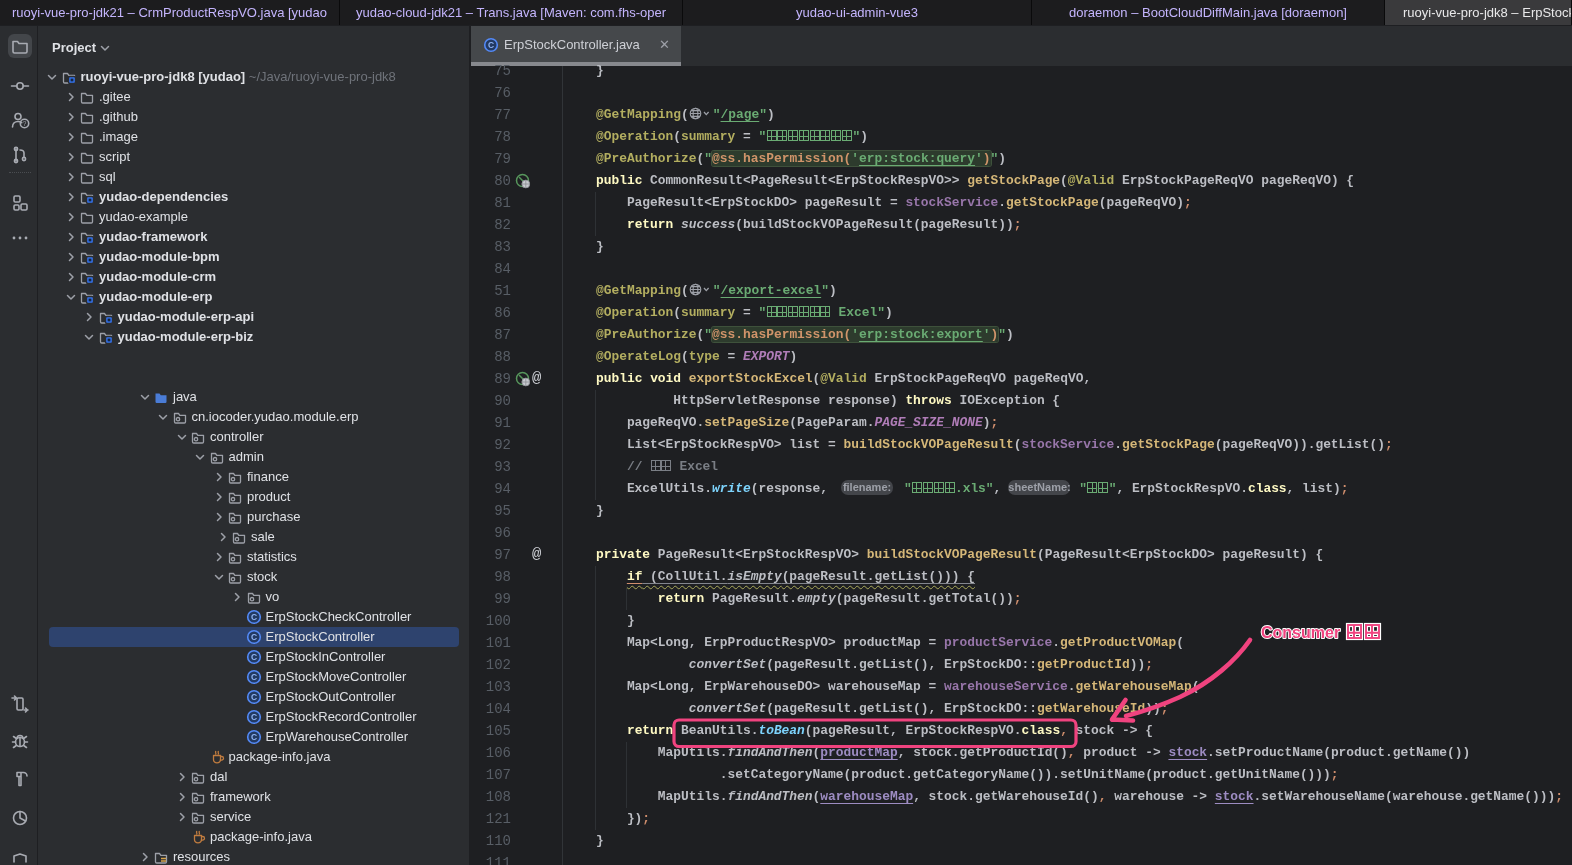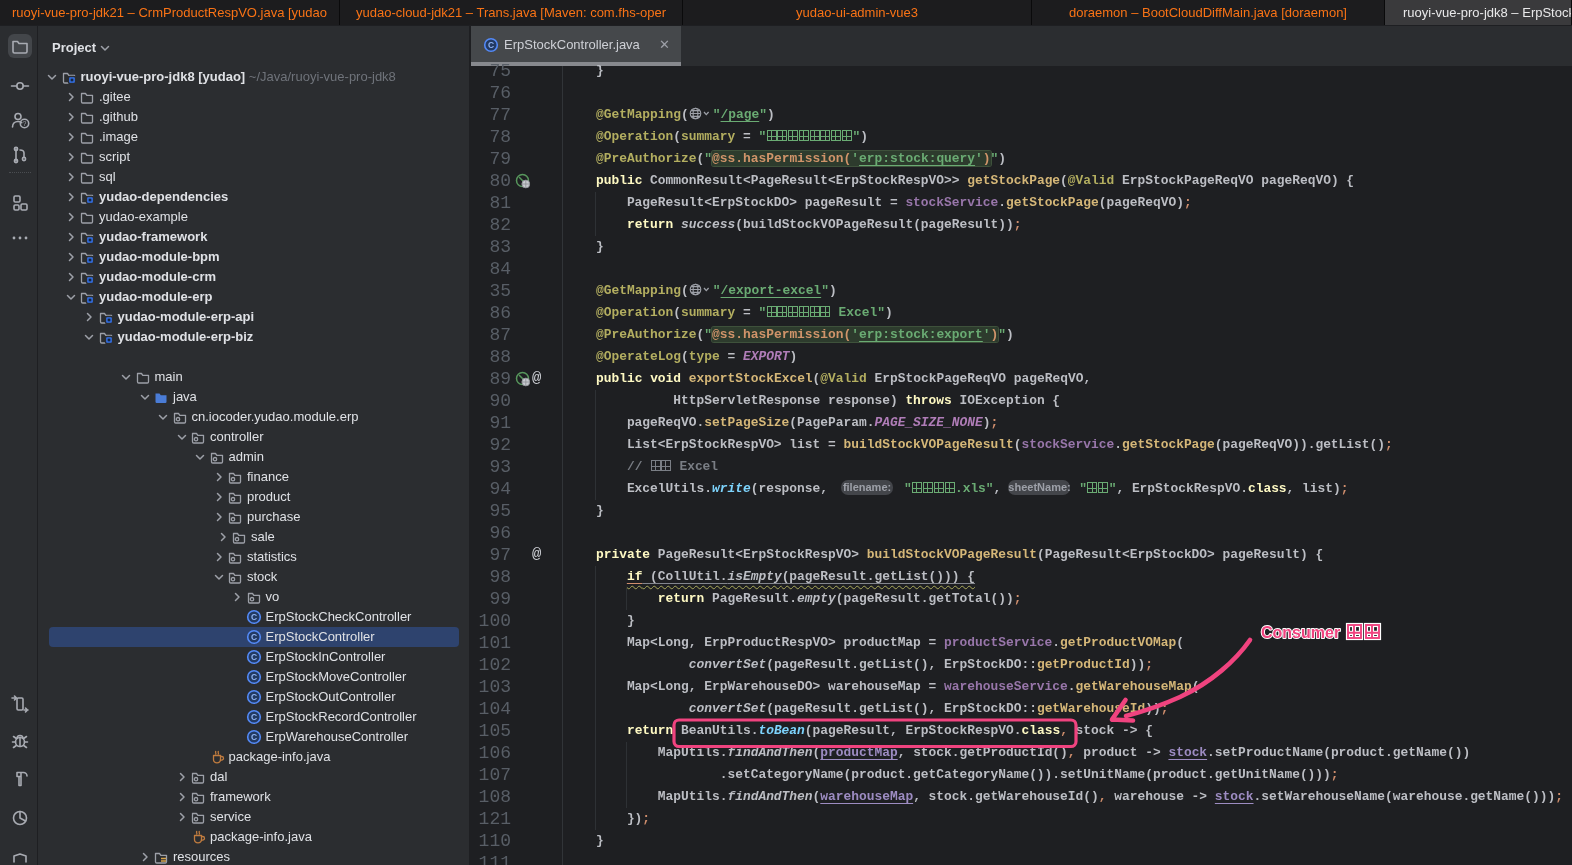--- a/index.html
+++ b/index.html
@@ -1,39 +1,39 @@
 <!DOCTYPE html>
 <html><head><meta charset="utf-8"><style>
 *{margin:0;padding:0;box-sizing:border-box}
 html,body{width:1572px;height:865px;overflow:hidden;background:#1e1f22;font-family:"Liberation Sans",sans-serif}
 .abs{position:absolute}
 
 #ttabs{position:absolute;left:0;top:0;width:1572px;height:25px;background:#1d1d1f;border-bottom:1px solid #000}
-.ttab{position:absolute;top:0;height:25px;background:#1c1c1e;color:#f97316;font-size:13px;line-height:25px;text-align:center;white-space:nowrap;overflow:hidden;border-right:1px solid #0a0a0b}
+.ttab{position:absolute;top:0;height:25px;background:#1c1c1e;color:#c4b5fd;font-size:13px;line-height:25px;text-align:center;white-space:nowrap;overflow:hidden;border-right:1px solid #0a0a0b}
 .ttab.last{text-align:left;padding-left:18px}
 .ttab.act{background:#3a3a3c;color:#e8e8e9}
 
 #abar{position:absolute;left:0;top:26px;width:38px;height:839px;background:#2b2d30;border-right:1px solid #1e1f22}
 #panel{position:absolute;left:38px;top:26px;width:432px;height:839px;background:#2b2d30;border-right:1px solid #1e1f22;overflow:hidden}
 #phead{position:absolute;left:14px;top:10px;height:24px;color:#dfe1e5;font-size:13px;font-weight:bold;line-height:24px}
 .trow{position:absolute;height:20px;line-height:20px;font-size:13px;color:#dfe1e5;white-space:nowrap}
 .trow .nm{vertical-align:top}
 .b{font-weight:bold}
 .dim{color:#6f737a;font-weight:normal}
 .tico{position:absolute;width:16px;height:16px}
 .sel{position:absolute;left:11px;top:601px;width:410px;height:20px;background:#2e436e;border-radius:4px}
 
 #edit{position:absolute;left:471px;top:26px;width:1101px;height:839px;background:#1e1f22;overflow:hidden}
 #etabs{position:absolute;left:0;top:0;width:1101px;height:40px;background:#2b2d30}
 #etab{position:absolute;left:0;top:0;width:210px;height:40px;background:#45484b}
 #etab .ul{position:absolute;left:0;bottom:0;width:210px;height:4px;background:#87898e}
 #etab .t{position:absolute;left:33px;top:0;line-height:37px;font-size:13px;color:#ced0d6}
 #etab .x{position:absolute;left:188px;top:0;line-height:37px;font-size:13px;color:#9da0a8}
 #gsep{position:absolute;left:91px;top:40px;width:1px;height:799px;background:#313438}
-.ln{position:absolute;width:40px;text-align:right;font-family:"Liberation Mono",monospace;font-size:18px;line-height:22px;color:#585e66}
+.ln{position:absolute;width:40px;text-align:right;font-family:"Liberation Mono",monospace;font-size:14px;line-height:22px;color:#585e66}
 pre.cl{position:absolute;left:94px;font-family:"Liberation Mono",monospace;font-size:12.9px;line-height:22px;color:#bcbec4;white-space:pre;font-weight:bold}
 .k{color:#fef9c3}
 .m{color:#d5b778}
 .mb{color:#d5b778;font-weight:bold}
 .mi{color:#7dd3fc;font-style:italic}
 .i{font-style:italic}
 .f{color:#9876aa}
 .fi{color:#b07db8;font-style:italic}
 .s{color:#6aab73}
 .a{color:#b3ae60}
@@ -250,29 +250,20 @@
 <div class="trow" style="left:0;top:300.5px;width:432px">
       <svg class="tico" style="left:43.0px;top:2px" width="16" height="16" viewBox="0 0 16 16" fill="none" stroke="#9da0a8" stroke-width="1.5" stroke-linecap="round" stroke-linejoin="round">
         <polyline points="4.5,6.5 8,10 11.5,6.5"></polyline>
       </svg>
       <svg class="tico" style="left:59.5px;top:2px" width="16" height="16" viewBox="0 0 16 16" fill="none" stroke="#9da0a8" stroke-width="1.3" stroke-linejoin="round">
         <path d="M2.5 4.5 h4 l1.3 1.8 H13.5 v6.5 a1.2 1.2 0 0 1 -1.2 1.2 H3.7 A1.2 1.2 0 0 1 2.5 12.8 z"></path>
         <rect x="7.5" y="7.5" width="7" height="7" rx="1.5" fill="#3574f0" stroke="#2b2d30" stroke-width="1.4"></rect>
         <rect x="9.6" y="9.6" width="2.8" height="2.8" fill="#16263f" stroke="none"></rect>
       </svg>
       <span class="nm" style="position:absolute;left:79.5px"><span class="b">yudao-module-erp-biz</span></span>
-    </div>
-<div class="trow" style="left:0;top:340.5px;width:432px">
-      <svg class="tico" style="left:80.0px;top:2px" width="16" height="16" viewBox="0 0 16 16" fill="none" stroke="#9da0a8" stroke-width="1.5" stroke-linecap="round" stroke-linejoin="round">
-        <polyline points="4.5,6.5 8,10 11.5,6.5"></polyline>
-      </svg>
-      <svg class="tico" style="left:96.5px;top:2px" width="16" height="16" viewBox="0 0 16 16" fill="none" stroke="#9da0a8" stroke-width="1.3" stroke-linejoin="round">
-        <path d="M2.5 4.5 h4 l1.3 1.8 H13.5 v6.5 a1.2 1.2 0 0 1 -1.2 1.2 H3.7 A1.2 1.2 0 0 1 2.5 12.8 z"></path>
-      </svg>
-      <span class="nm" style="position:absolute;left:116.5px">main</span>
     </div>
 <div class="trow" style="left:0;top:360.5px;width:432px">
       <svg class="tico" style="left:98.5px;top:2px" width="16" height="16" viewBox="0 0 16 16" fill="none" stroke="#9da0a8" stroke-width="1.5" stroke-linecap="round" stroke-linejoin="round">
         <polyline points="4.5,6.5 8,10 11.5,6.5"></polyline>
       </svg>
       <svg class="tico" style="left:115.0px;top:2px" width="16" height="16" viewBox="0 0 16 16" fill="#4a7cd6" stroke="none" stroke-linejoin="round">
         <path d="M2.5 4.5 h4 l1.3 1.8 H13.5 v6.5 a1.2 1.2 0 0 1 -1.2 1.2 H3.7 A1.2 1.2 0 0 1 2.5 12.8 z"></path>
       </svg>
       <span class="nm" style="position:absolute;left:135.0px">java</span>
     </div>
@@ -533,21 +524,21 @@
 <pre class="cl" style="top:122px">    <span class="a">@PreAuthorize</span>(<span class="s">"</span><span class="inj"><span class="injm">@ss.hasPermission(</span><span class="s">'<span class="lnk">erp:stock:query</span>'</span><span class="injm">)</span></span><span class="s">"</span>)</pre>
 <div class="ln" style="left:0;top:144px">80</div>
 <pre class="cl" style="top:144px">    <span class="k">public</span> CommonResult&lt;PageResult&lt;ErpStockRespVO&gt;&gt; <span class="mb">getStockPage</span>(<span class="a">@Valid</span> ErpStockPageReqVO pageReqVO) {</pre>
 <div class="ln" style="left:0;top:166px">81</div>
 <pre class="cl" style="top:166px">        PageResult&lt;ErpStockDO&gt; pageResult = <span class="f">stockService</span>.<span class="m">getStockPage</span>(pageReqVO)<span class="sc">;</span></pre>
 <div class="ln" style="left:0;top:188px">82</div>
 <pre class="cl" style="top:188px">        <span class="k">return</span> <span class="i">success</span>(buildStockVOPageResult(pageResult))<span class="sc">;</span></pre>
 <div class="ln" style="left:0;top:210px">83</div>
 <pre class="cl" style="top:210px">    }</pre>
 <div class="ln" style="left:0;top:232px">84</div>
-<div class="ln" style="left:0;top:254px">35</div>
+<div class="ln" style="left:0;top:254px">51</div>
 <pre class="cl" style="top:254px">    <span class="a">@GetMapping</span>(<svg style="vertical-align:-2px;margin-right:3px" width="21" height="13" viewBox="0 0 21 13" fill="none" stroke="#9da0a8" stroke-width="1.1">
         <circle cx="6.5" cy="6.5" r="5.3"></circle>
         <ellipse cx="6.5" cy="6.5" rx="2.4" ry="5.3"></ellipse>
         <path d="M1.4 6.5 h10.2 M2.2 3.6 h8.6 M2.2 9.4 h8.6"></path>
         <path d="M15 5 l2.3 2.6 2.3 -2.6" stroke-width="1.3"></path>
       </svg><span class="s">"<span class="lnk">/export-excel</span>"</span>)</pre>
 <div class="ln" style="left:0;top:276px">86</div>
 <pre class="cl" style="top:276px">    <span class="a">@Operation</span>(<span class="a">summary</span> = <span class="s">"<span class="cj"></span><span class="cj"></span><span class="cj"></span><span class="cj"></span><span class="cj"></span><span class="cj"></span> Excel"</span>)</pre>
 <div class="ln" style="left:0;top:298px">87</div>
 <pre class="cl" style="top:298px">    <span class="a">@PreAuthorize</span>(<span class="s">"</span><span class="inj"><span class="injm">@ss.hasPermission(</span><span class="s">'<span class="lnk">erp:stock:export</span>'</span><span class="injm">)</span></span><span class="s">"</span>)</pre>

